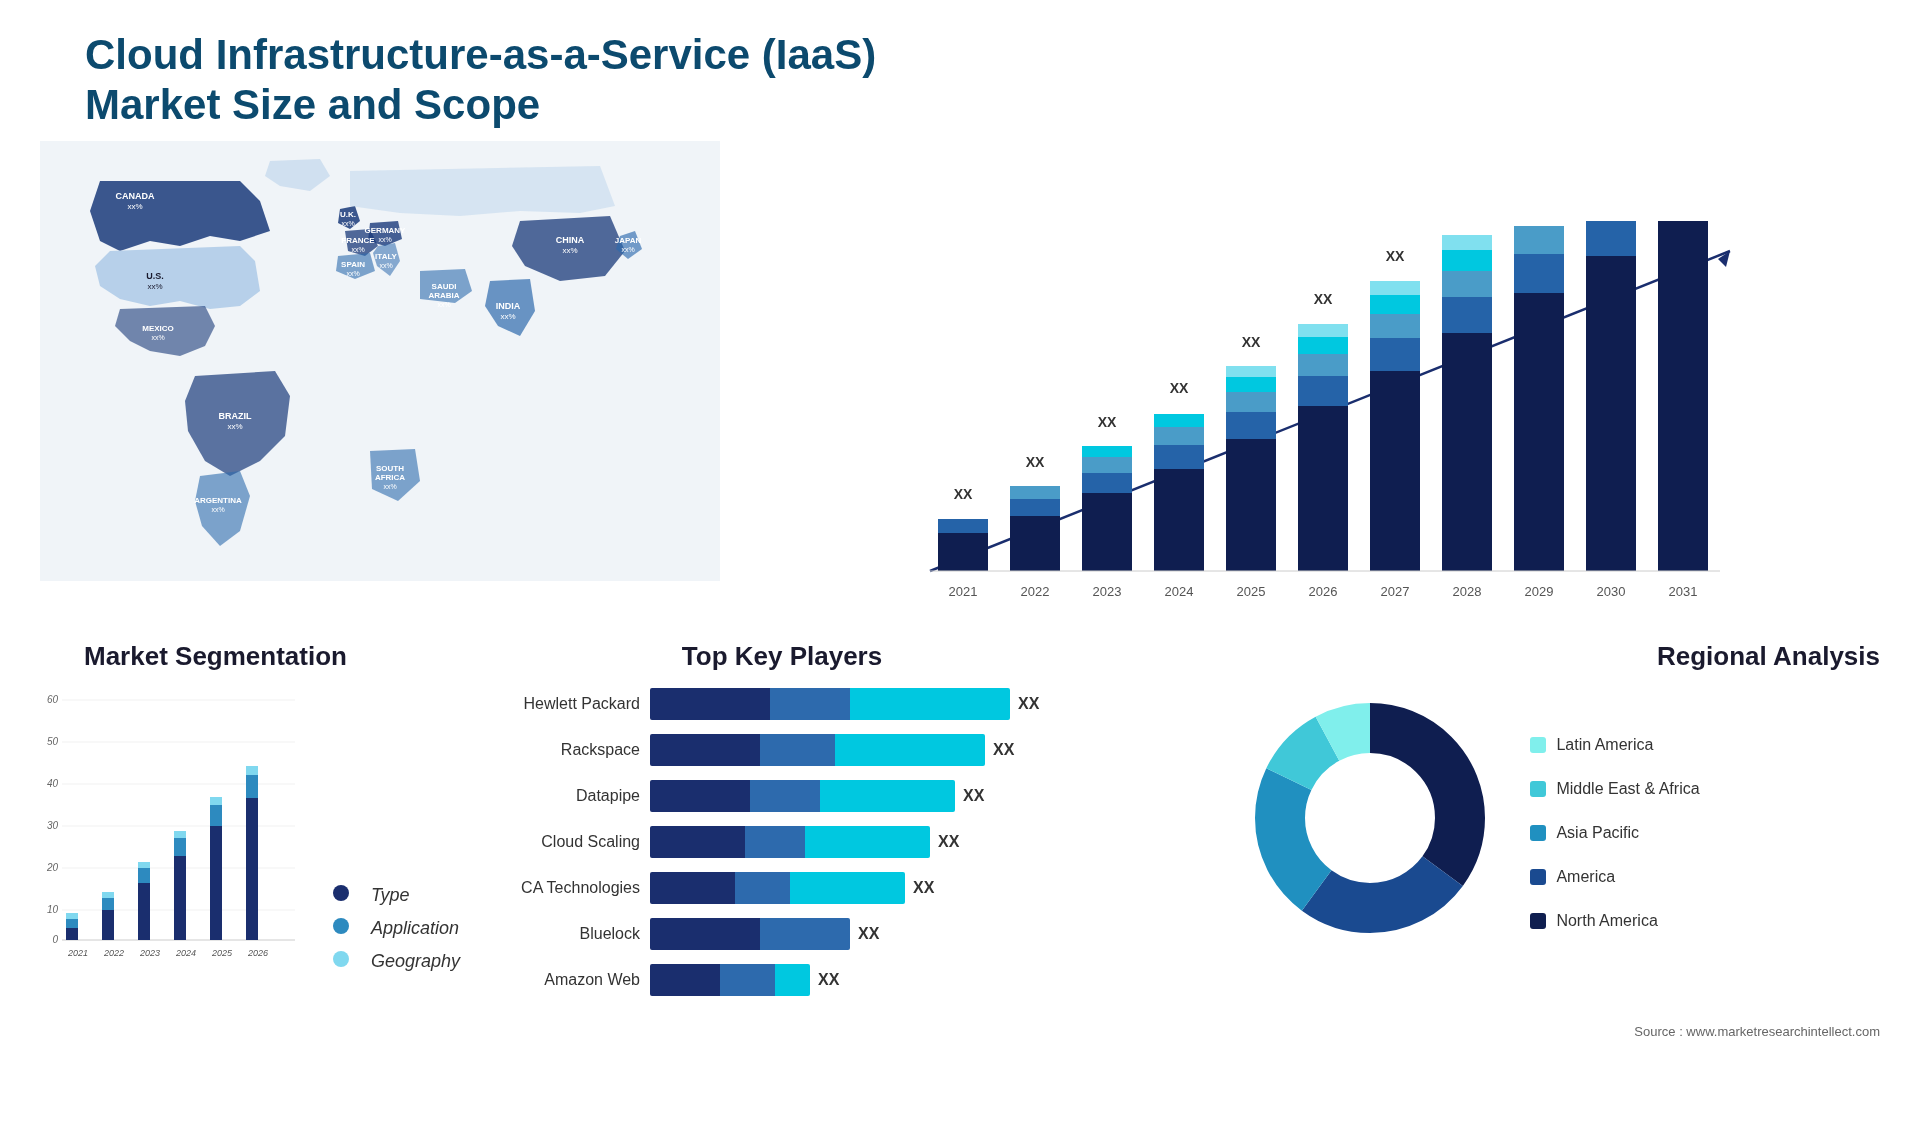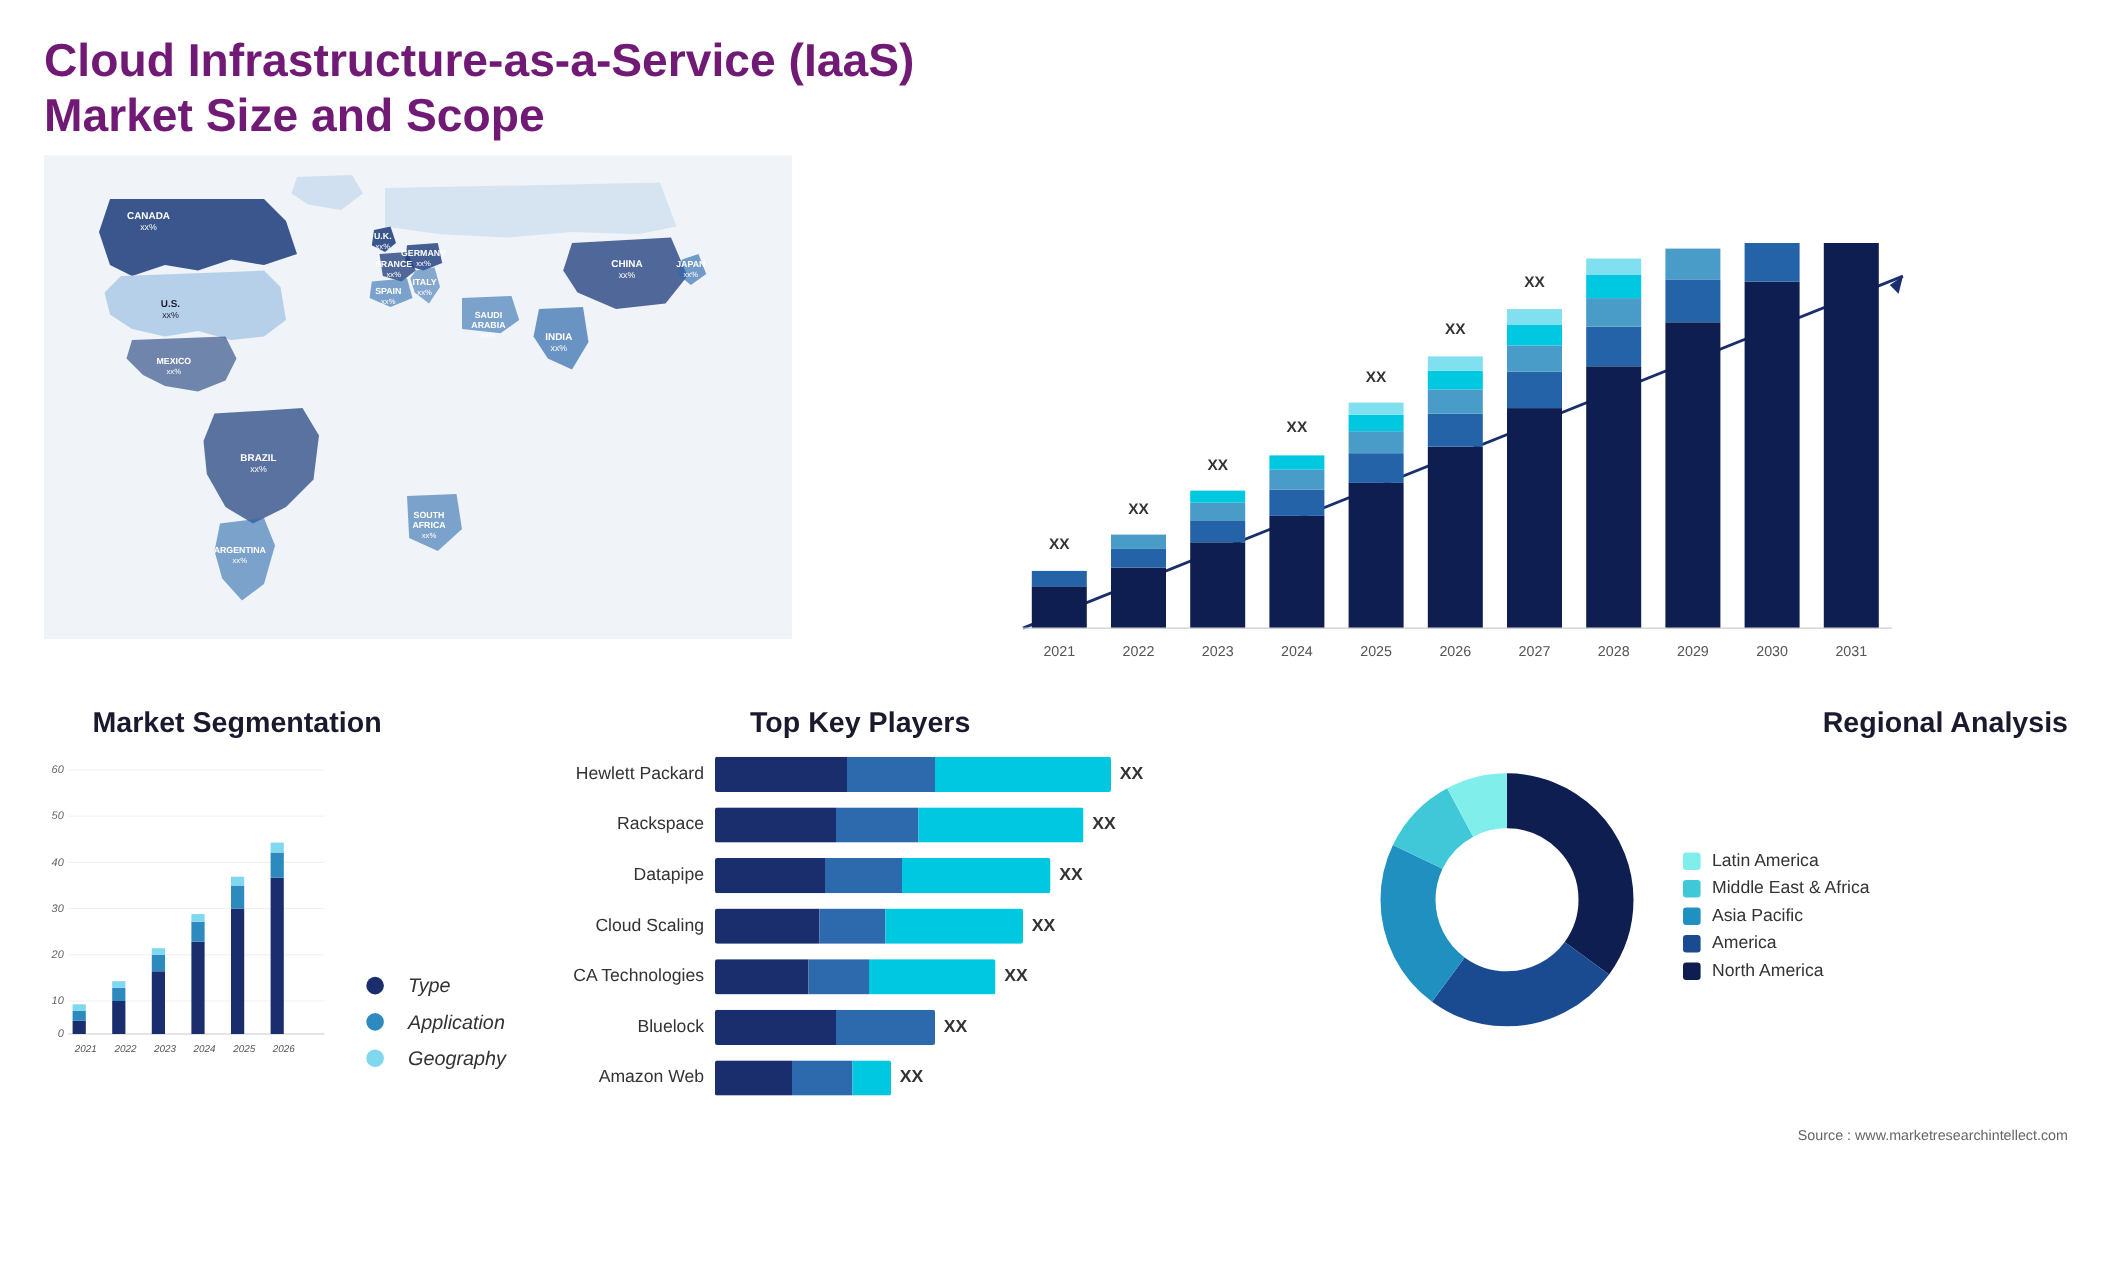--- a/index.html
+++ b/index.html
@@ -15,23 +15,24 @@
     
     .header {
       display: flex;
       justify-content: space-between;
       align-items: flex-start;
       padding: 30px 40px 10px 40px;
     }
     .title {
       font-size: 42px;
       font-weight: 700;
-      color: #701a75;
+      color: #0c4a6e;
       max-width: 820px;
       line-height: 1.2;
+      margin-left: 45px;
     }
     .logo-area {
       display: flex;
       flex-direction: column;
       align-items: center;
       gap: 4px;
     }
     .logo-box {
       width: 220px;
       height: 80px;
@@ -112,21 +113,20 @@
     }
     .seg-legend {
       display: flex;
       flex-direction: column;
       gap: 12px;
       padding-left: 20px;
       justify-content: center;
     }
     .legend-item {
       display: flex;
-      align-items: center;
       gap: 22px;
       font-size: 18px;
       color: #333;
     }
     .legend-dot {
       width: 16px;
       height: 16px;
       border-radius: 50%;
     }
 
@@ -191,21 +191,21 @@
       margin-top: 10px;
     }
     .donut-container {
       position: relative;
       width: 260px;
       height: 260px;
     }
     .regional-legend {
       display: flex;
       flex-direction: column;
-      gap: 7px;
+      gap: 26px;
       margin-top: 30px;
     }
     .reg-legend-item {
       display: flex;
       align-items: center;
       gap: 10px;
       font-size: 16px;
       color: #333;
     }
     .reg-legend-dot {

